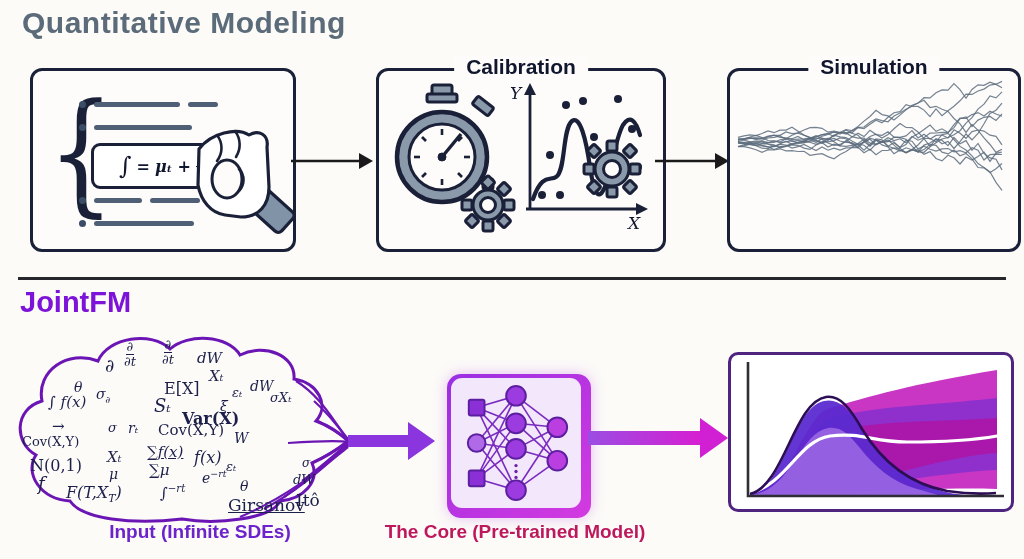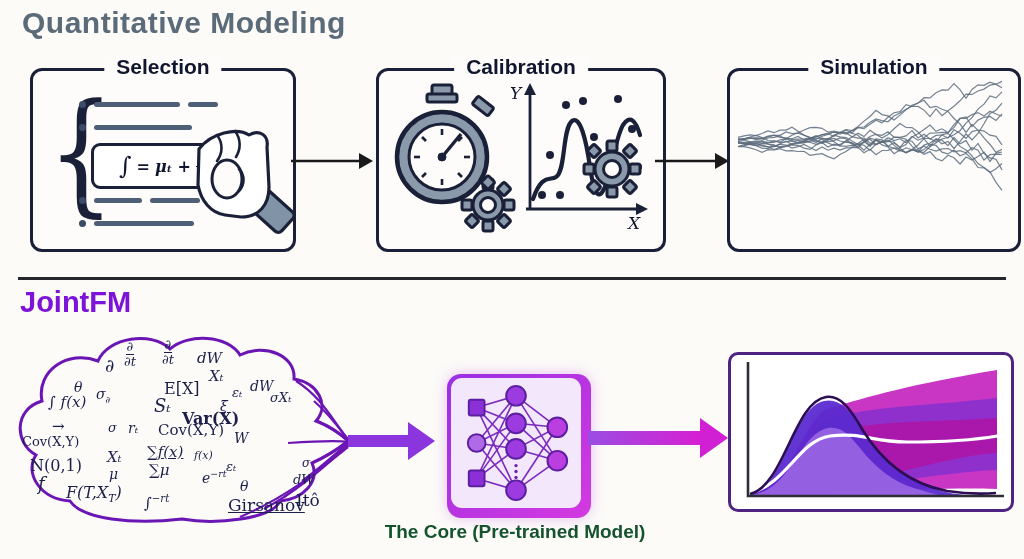--- a/index.html
+++ b/index.html
@@ -50,32 +50,31 @@
   #core-box{position:absolute;left:447px;top:374px;width:137px;height:137px;border-radius:14px;
     background:linear-gradient(135deg,#9a2fe2,#d43ae0);padding:3.5px;
     box-shadow:0 0 14px rgba(205,120,235,.45);}
   #core-inner{width:130px;height:130px;border-radius:11px;background:#f3e7fb;
     display:flex;align-items:center;justify-content:center;}
   #grad-arrow{position:absolute;left:588px;top:416px;}
   #output-box{position:absolute;left:728px;top:352px;width:286px;height:160px;
     border:3.5px solid #4f2380;border-radius:10px;background:#fff;box-sizing:border-box;}
   .flow-label{position:absolute;top:521px;font-size:19px;font-weight:bold;text-align:center;}
   #input-label{left:40px;width:320px;color:#6d23cc;}
-  #core-label{left:384px;width:262px;color:#14532d;}
+  #core-label{left:384px;width:262px;color:#be185d;}
   #output-label{left:716px;width:308px;color:#4b1c7e;}
 </style>
 </head>
 <body>
 
 <div id="stage">
 
   <div id="main-title">Quantitative Modeling</div>
 
   <div class="pbox" id="box-selection">
-    <div class="pbox-title">Selection</div>
     <span id="brace">{</span>
     <div class="brow" style="left:46px;top:30px;">
       <span class="dot"></span>
         <span class="bar" style="width:86px;"></span>
         <span class="bar" style="width:30px;"></span>
     </div>
     <div class="brow" style="left:46px;top:53px;">
       <span class="dot"></span>
         <span class="bar" style="width:98px;"></span>
     </div>
@@ -260,29 +259,29 @@
       <span class="msym" style="left: 238px; top: 44px; font-size: 14px;">dW</span>
       <span class="msym" style="left: 258px; top: 56px; font-size: 13px;">σXₜ</span>
       <span class="msym" style="left: 40px; top: 84px; font-size: 15px;">→</span>
       <span class="msym" style="left: 96px; top: 86px; font-size: 13px;">σ</span>
       <span class="msym" style="left: 116px; top: 86px; font-size: 14px;">rₜ</span>
       <span class="msym up" style="left: 146px; top: 88px; font-size: 15px;">Cov(X,Y)</span>
       <span class="msym" style="left: 222px; top: 96px; font-size: 14px;">W</span>
       <span class="msym up" style="left: 10px; top: 100px; font-size: 13px;">Cov(X,Y)</span>
       <span class="msym" style="left: 95px; top: 115px; font-size: 15px;">Xₜ</span>
       <span class="msym" style="left: 135px; top: 110px; font-size: 15px; text-decoration: underline;">∑f(x)</span>
-      <span class="msym" style="left: 182px; top: 115px; font-size: 11px;">f(x)</span>
+      <span class="msym" style="left: 182px; top: 115px; font-size: 16px;">f(x)</span>
       <span class="msym up" style="left: 18px; top: 123px; font-size: 16px;">N(0,1)</span>
       <span class="msym" style="left: 97px; top: 132px; font-size: 14px;">μ</span>
       <span class="msym" style="left: 137px; top: 128px; font-size: 15px;">∑μ</span>
       <span class="msym" style="left: 214px; top: 125px; font-size: 13px;">εₜ</span>
       <span class="msym" style="left: 190px; top: 134px; font-size: 14px;"><span>e</span><sup>−rt</sup></span>
       <span class="msym" style="left: 26px; top: 140px; font-size: 18px;">f</span>
       <span class="msym" style="left: 54px; top: 150px; font-size: 16px;"><span>F(T,X</span><sub>T</sub><span>)</span></span>
-      <span class="msym" style="left: 132px; top: 149px; font-size: 15px; margin-top: 10px;"><span>∫</span><sup>−rt</sup></span>
+      <span class="msym" style="left: 148px; top: 149px; font-size: 15px;"><span>∫</span><sup>−rt</sup></span>
       <span class="msym" style="left: 228px; top: 144px; font-size: 14px;">θ</span>
       <span class="msym up" style="left: 216px; top: 162px; font-size: 17px; text-decoration: underline;">Girsanov</span>
       <span class="msym up" style="left: 284px; top: 157px; font-size: 17px;">Itô</span>
       <span class="msym" style="left: 290px; top: 122px; font-size: 12px;">σ</span>
       <span class="msym" style="left: 281px; top: 138px; font-size: 13px;">dW</span>
     </div>
 
   <div id="core-box">
     <div id="core-inner">
       <svg width="118" height="120" viewBox="0 0 120 120">
@@ -345,14 +344,15 @@
       <path d="M18,139 C60,134 76,70 98,62 C150,49 195,50 265,42 L265,114 C205,116 110,137 18,139 Z" fill="#9030cc"></path>
       <path d="M18,139 C62,135 80,82 102,74 C160,64 205,66 265,62 L265,97 C210,99 118,137 18,139 Z" fill="#aa17ab"></path>
       <path d="M18,139 C52,133 60,52 92,45 C106,42 116,52 127,68 C147,97 168,121 200,132 C215,137 228,139 236,139 L236,140 L18,140 Z" fill="#5b2ad0" opacity="0.95"></path>
       <path d="M18,139 C60,135 66,78 96,72 C110,70 118,80 128,92 C142,110 160,126 185,133 C198,137 205,138 205,139 L18,139 Z" fill="#9d6ae4" opacity="0.85"></path>
       <path d="M18,137 C55,128 66,85 98,80 C130,76 140,86 175,86 C215,86 248,83 265,80" fill="none" stroke="#ffffff" stroke-width="3.2" stroke-linecap="round"></path>
       <path d="M18,138 C52,130 62,46 94,41 C108,39 118,52 130,73 C150,106 178,128 215,135 C235,138 252,138 264,137" fill="none" stroke="#2d0e55" stroke-width="2.6"></path>
       <path d="M16,6 L16,140 L272,140" fill="none" stroke="#2e2e36" stroke-width="2.6"></path>
     </svg>
   </div>
 
+  <div class="flow-label" id="input-label">Input (Infinite SDEs)</div>
   <div class="flow-label" id="core-label">The Core (Pre-trained Model)</div>
 </div>
 
 </body></html>

